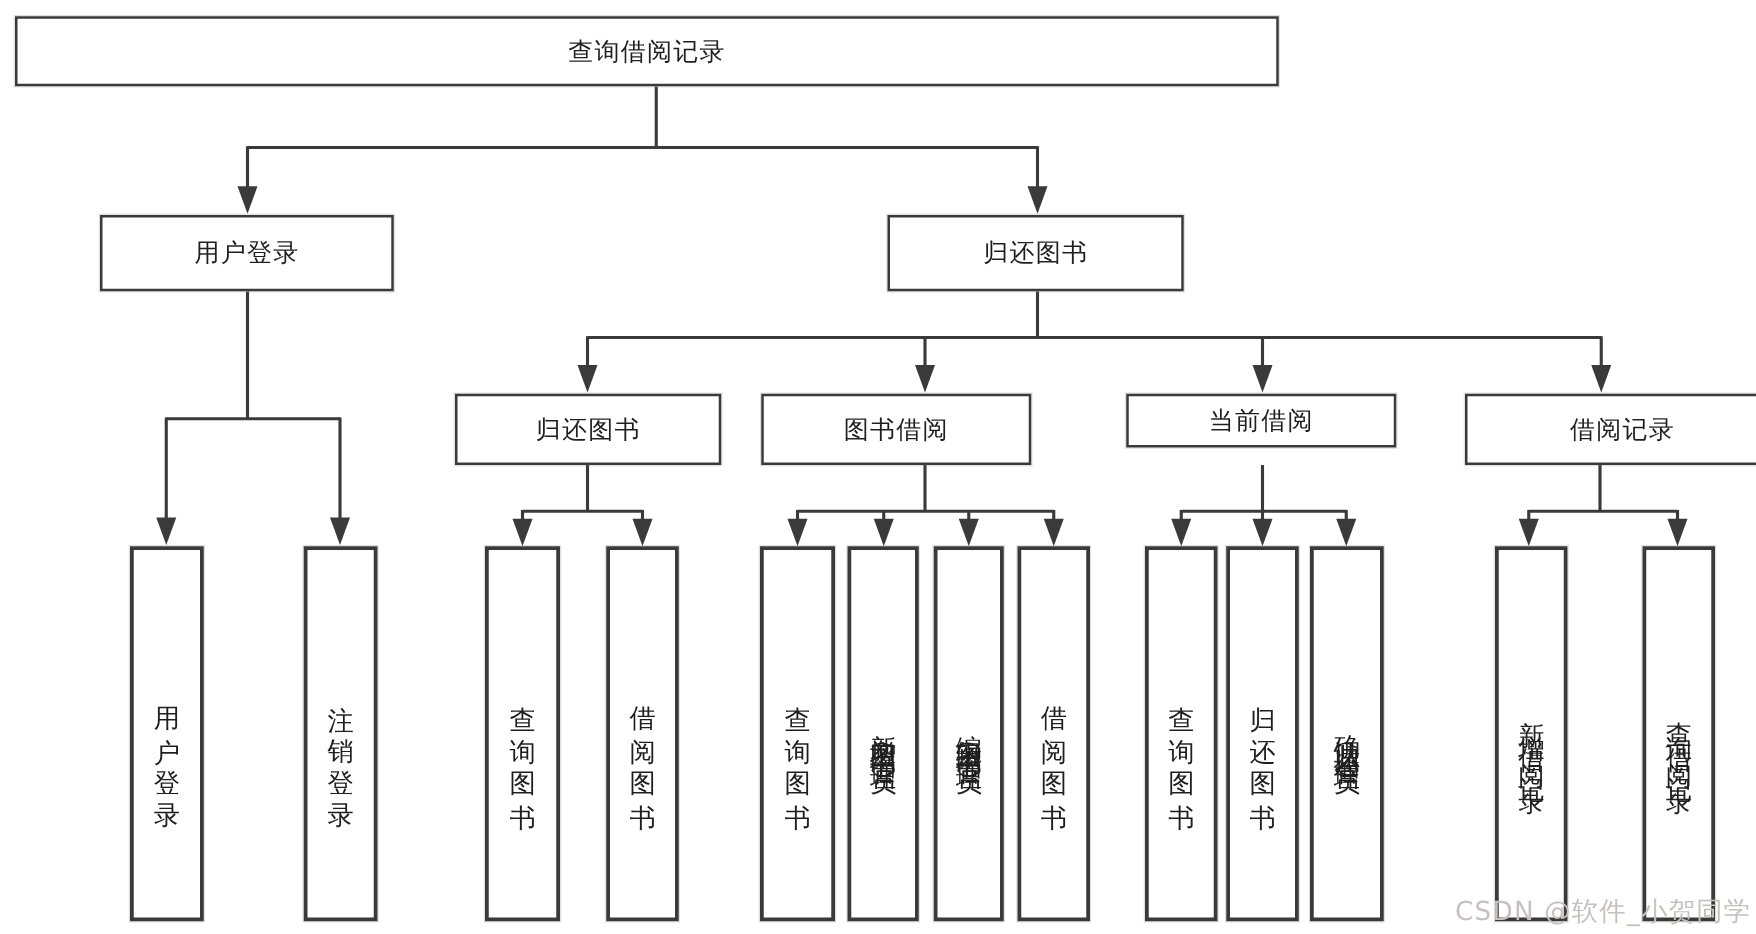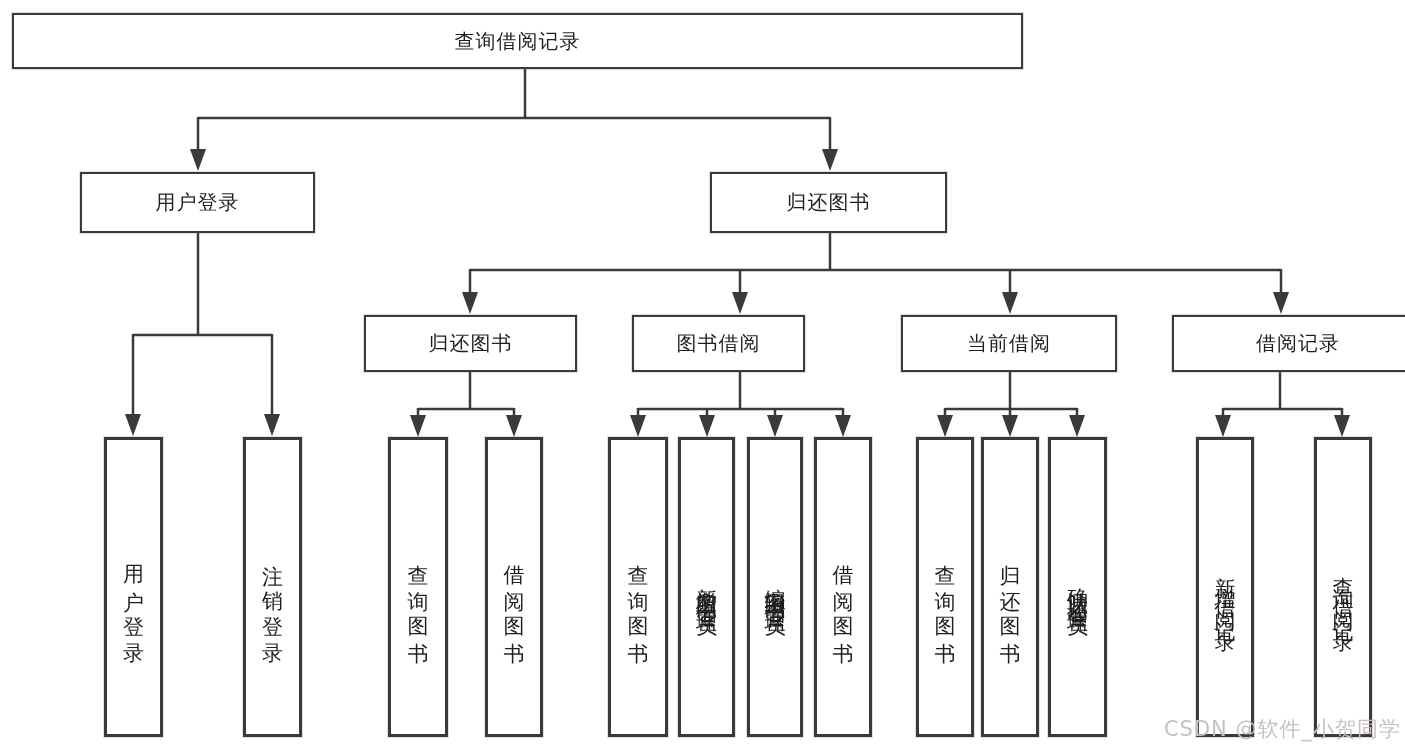--- a/index.html
+++ b/index.html
@@ -140,24 +140,24 @@
   <div class="node hbox" style="left:80px; top:172px; width:235px; height:61px;">
     <span>用户登录</span>
   </div>
   <div class="node hbox" style="left:710px; top:172px; width:237px; height:61px;">
     <span>归还图书</span>
   </div>
 
   <div class="node hbox" style="left:364px; top:315px; width:213px; height:57px;">
     <span>归还图书</span>
   </div>
-  <div class="node hbox" style="left:632px; top:315px; width:173px; height:57px;">
+  <div class="node hbox" style="left:609px; top:315px; width:216px; height:57px;">
     <span>图书借阅</span>
   </div>
-  <div class="node hbox" style="left:901px; top:315px; width:216px; height:57px;">
+  <div class="node hbox" style="left:901px; top:315px; width:216px; height:43px;">
     <span>当前借阅</span>
   </div>
   <div class="node hbox" style="left:1172px; top:315px; width:252px; height:57px;">
     <span>借阅记录</span>
   </div>
 
   <div class="node vbox" style="left:104px; top:437px; width:59px; height:300px;">
     <span class="vtext vs-wide">用户登录</span>
   </div>
   <div class="node vbox" style="left:243px; top:437px; width:59px; height:300px;">

